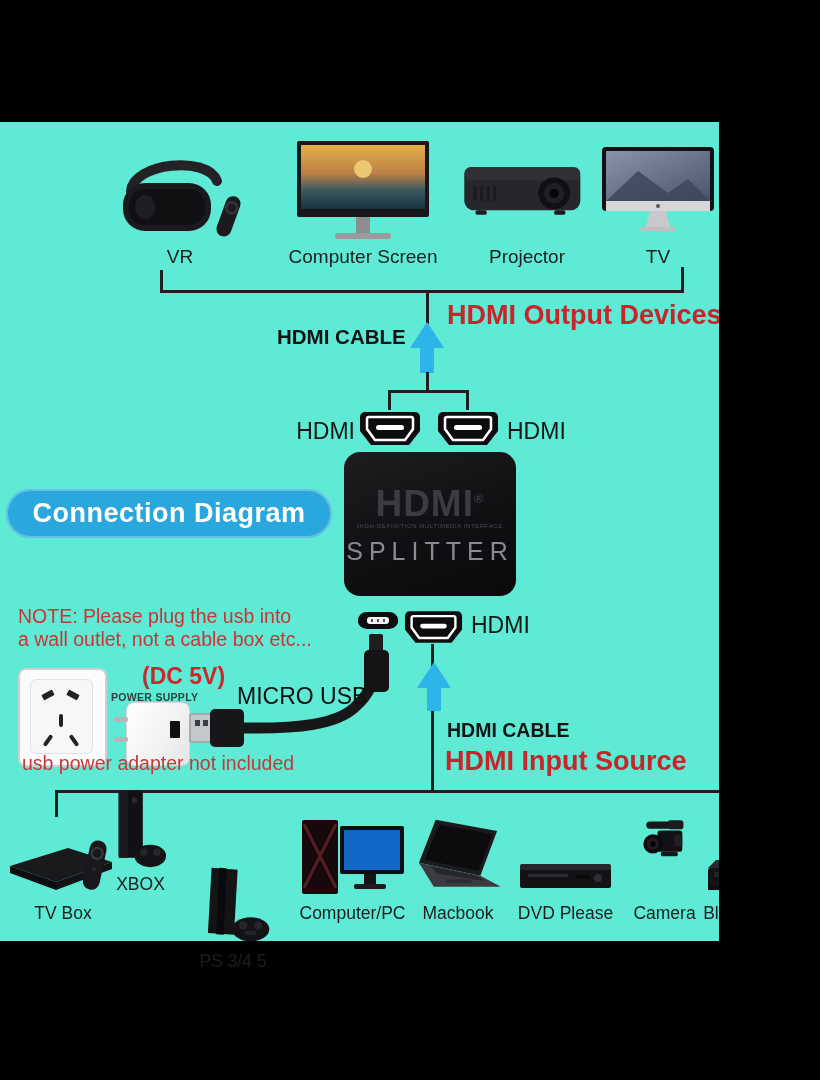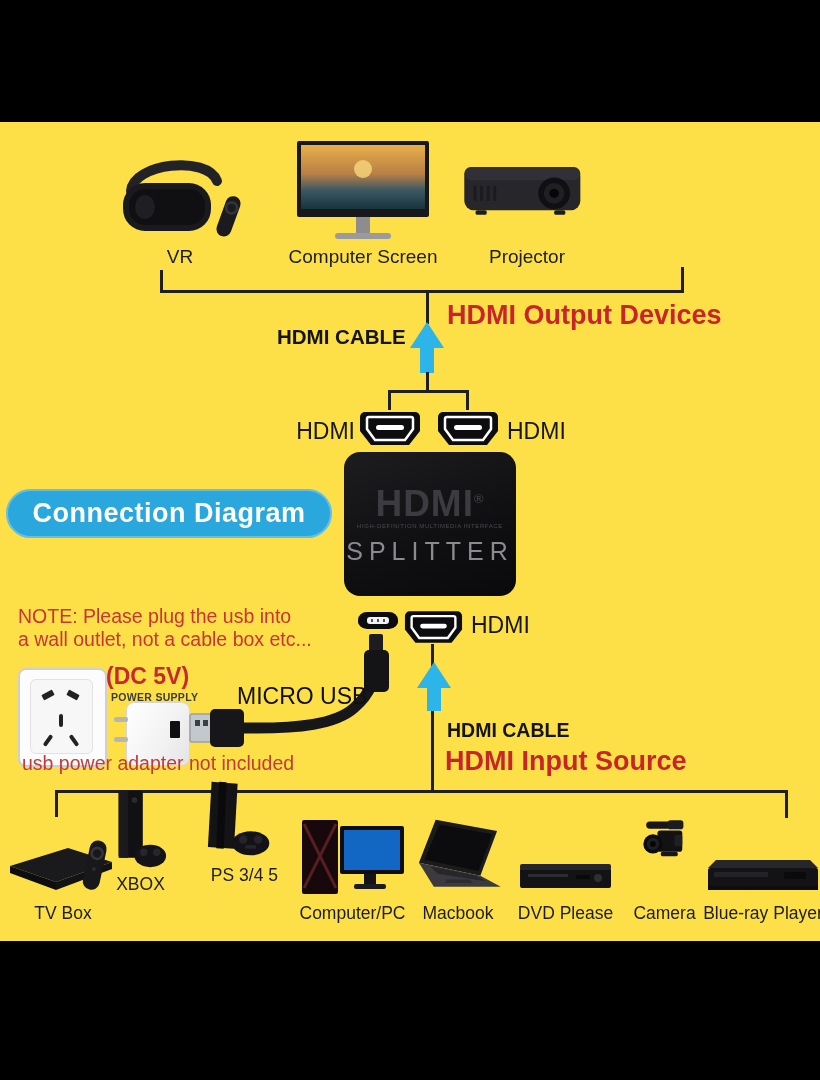--- a/index.html
+++ b/index.html
@@ -1,16 +1,16 @@
 <!DOCTYPE html>
 <html><head>
 <meta charset="utf-8">
 <style>
   html,body{margin:0;padding:0;background:#000;}
-  .canvas{position:relative;width:820px;height:1080px;background:#fde047;overflow:hidden;
+  .canvas{position:relative;width:719px;height:1080px;background:#5eead4;overflow:hidden;
           font-family:"Liberation Sans","DejaVu Sans",sans-serif;}
   .bar{position:absolute;left:0;width:820px;background:#000;}
   .bar.top{top:0;height:122px;}
   .bar.bottom{top:941px;height:139px;}
   .abs{position:absolute;}
   .line{position:absolute;background:#1f1f1f;}
   
   .devblock{position:absolute;display:flex;flex-direction:column;align-items:center;justify-content:flex-end;}
   .devblock .dlabel{color:#1e1e1e;font-size:19px;margin-top:3px;white-space:nowrap;}
   .devblock.in .dlabel{font-size:17.5px;margin-top:5px;}
@@ -29,21 +29,21 @@
   
   .splitter{position:absolute;left:344px;top:452px;width:172px;height:144px;border-radius:16px;
             background:linear-gradient(160deg,#1d1d20 0%,#101013 55%,#0a0a0c 100%);
             display:flex;flex-direction:column;align-items:center;justify-content:center;}
   .sp-logo{color:#3b3b41;font-weight:800;font-size:37px;letter-spacing:1px;line-height:34px;}
   .sp-logo sup{font-size:13px;vertical-align:super;}
   .sp-tag{color:#4a4a50;font-size:6px;letter-spacing:.6px;margin-top:2px;white-space:nowrap;}
   .sp-name{color:#8a8a90;font-size:25px;letter-spacing:6px;margin-top:8px;font-weight:400;}
   
   .note{position:absolute;left:18px;top:605px;color:#cd3335;font-size:19.5px;line-height:23px;white-space:nowrap;}
-  .dc{position:absolute;left:106px;top:663px;color:#c9282c;font-size:23px;font-weight:600;white-space:nowrap;}
+  .dc{position:absolute;left:106px;top:663px;color:#c9282c;font-size:23px;font-weight:600;white-space:nowrap;padding-left:36px;}
   .psup{position:absolute;left:111px;top:691px;color:#3c3c3c;font-size:10.5px;font-weight:700;letter-spacing:.3px;}
   .musb{position:absolute;left:237px;top:683px;color:#101010;font-size:23px;font-weight:500;white-space:nowrap;}
   .discl{position:absolute;left:22px;top:752px;color:#c43a3a;font-size:19.5px;white-space:nowrap;}
   .portlbl{position:absolute;color:#161616;font-size:23px;font-weight:500;white-space:nowrap;}
   
   .outlet{position:absolute;left:18px;top:668px;width:85px;height:95px;background:#fcfcfc;
           border:2px solid #cfcfcf;border-radius:8px;}
   .outlet .inner{position:absolute;left:10px;top:9px;width:61px;height:73px;background:#f7f7f7;
           border:1.5px solid #e2e2e2;border-radius:6px;}
   .hole{position:absolute;background:#222;}
@@ -104,20 +104,38 @@
         <rect x="39" y="34" width="3" height="16" fill="#1b1b1f"></rect>
       <circle cx="104" cy="42" r="17" fill="#101013"></circle>
       <circle cx="104" cy="42" r="11" fill="#1f1f25"></circle>
       <circle cx="104" cy="42" r="5" fill="#060608"></circle>
       <rect x="20" y="60" width="12" height="5" rx="2" fill="#1d1d21"></rect>
       <rect x="104" y="60" width="12" height="5" rx="2" fill="#1d1d21"></rect>
     </svg>
     <div class="dlabel">Projector</div>
   </div>
 
+  <div class="devblock" style="left:598px;top:136px;width:120px;height:132px;">
+    <svg width="120" height="96" viewBox="0 0 120 96">
+      <defs>
+        <linearGradient id="sky" x1="0" y1="0" x2="1" y2="1">
+          <stop offset="0%" stop-color="#8a93a8"></stop>
+            <stop offset="100%" stop-color="#4a5468"></stop>
+        </linearGradient>
+      </defs>
+      <rect x="4" y="0" width="112" height="64" rx="4" fill="#111114"></rect>
+      <rect x="8" y="4" width="104" height="50" fill="url(#sky)"></rect>
+      <polygon points="8,54 40,24 70,46 90,32 112,54" fill="#3c465c" opacity="0.85"></polygon>
+      <rect x="8" y="54" width="104" height="10" fill="#d7d7da"></rect>
+      <circle cx="60" cy="59" r="2" fill="#55555a"></circle>
+      <polygon points="52,64 68,64 72,80 48,80" fill="#c9c9cc"></polygon>
+      <rect x="42" y="80" width="36" height="4" rx="2" fill="#bfbfc2"></rect>
+    </svg>
+    <div class="dlabel">TV</div>
+  </div>
 
   <div class="line" style="left:160px;top:290px;width:524px;height:3px;"></div>
   <div class="line" style="left:160px;top:270px;width:3px;height:23px;"></div>
   <div class="line" style="left:681px;top:267px;width:3px;height:26px;"></div>
   <div class="line" style="left:426px;top:290px;width:3px;height:34px;"></div>
 
   <div class="red-head" style="left:447px;top:300px;">HDMI Output Devices</div>
   <div class="blk-head" style="left:277px;top:325px;font-size:20.5px;">HDMI CABLE</div>
 
   <div class="arrow-up" style="left:410px;top:322px;"></div>
@@ -231,21 +249,21 @@
       <rect x="14" y="2" width="26" height="72" rx="3" fill="#111114"></rect>
       <rect x="14" y="2" width="10" height="72" fill="#1b1b1f"></rect>
       <circle cx="31" cy="12" r="3" fill="#2a2a2f"></circle>
       <ellipse cx="48" cy="72" rx="17" ry="12" fill="#141418"></ellipse>
       <circle cx="41" cy="68" r="4" fill="#26262b"></circle>
         <circle cx="55" cy="68" r="4" fill="#26262b"></circle>
     </svg>
     <div class="dlabel">XBOX</div>
   </div>
 
-  <div class="devblock in" style="left:188px;top:780px;width:90px;height:106px;align-items:flex-end;">
+  <div class="devblock in" style="left:188px;top:866px;width:90px;height:106px;">
     <svg width="90" height="86" viewBox="0 0 90 86">
       <polygon points="22,2 50,4 46,74 18,72" fill="#141417"></polygon>
       <polygon points="30,2 38,2.5 35,74 27,73.5" fill="#0a0a0c"></polygon>
       <ellipse cx="64" cy="68" rx="20" ry="13" fill="#131317"></ellipse>
       <circle cx="56" cy="64" r="4.5" fill="#24242a"></circle>
         <circle cx="72" cy="64" r="4.5" fill="#24242a"></circle>
       <rect x="58" y="70" width="12" height="4" rx="2" fill="#24242a"></rect>
     </svg>
     <div class="dlabel">PS 3/4 5</div>
   </div>

